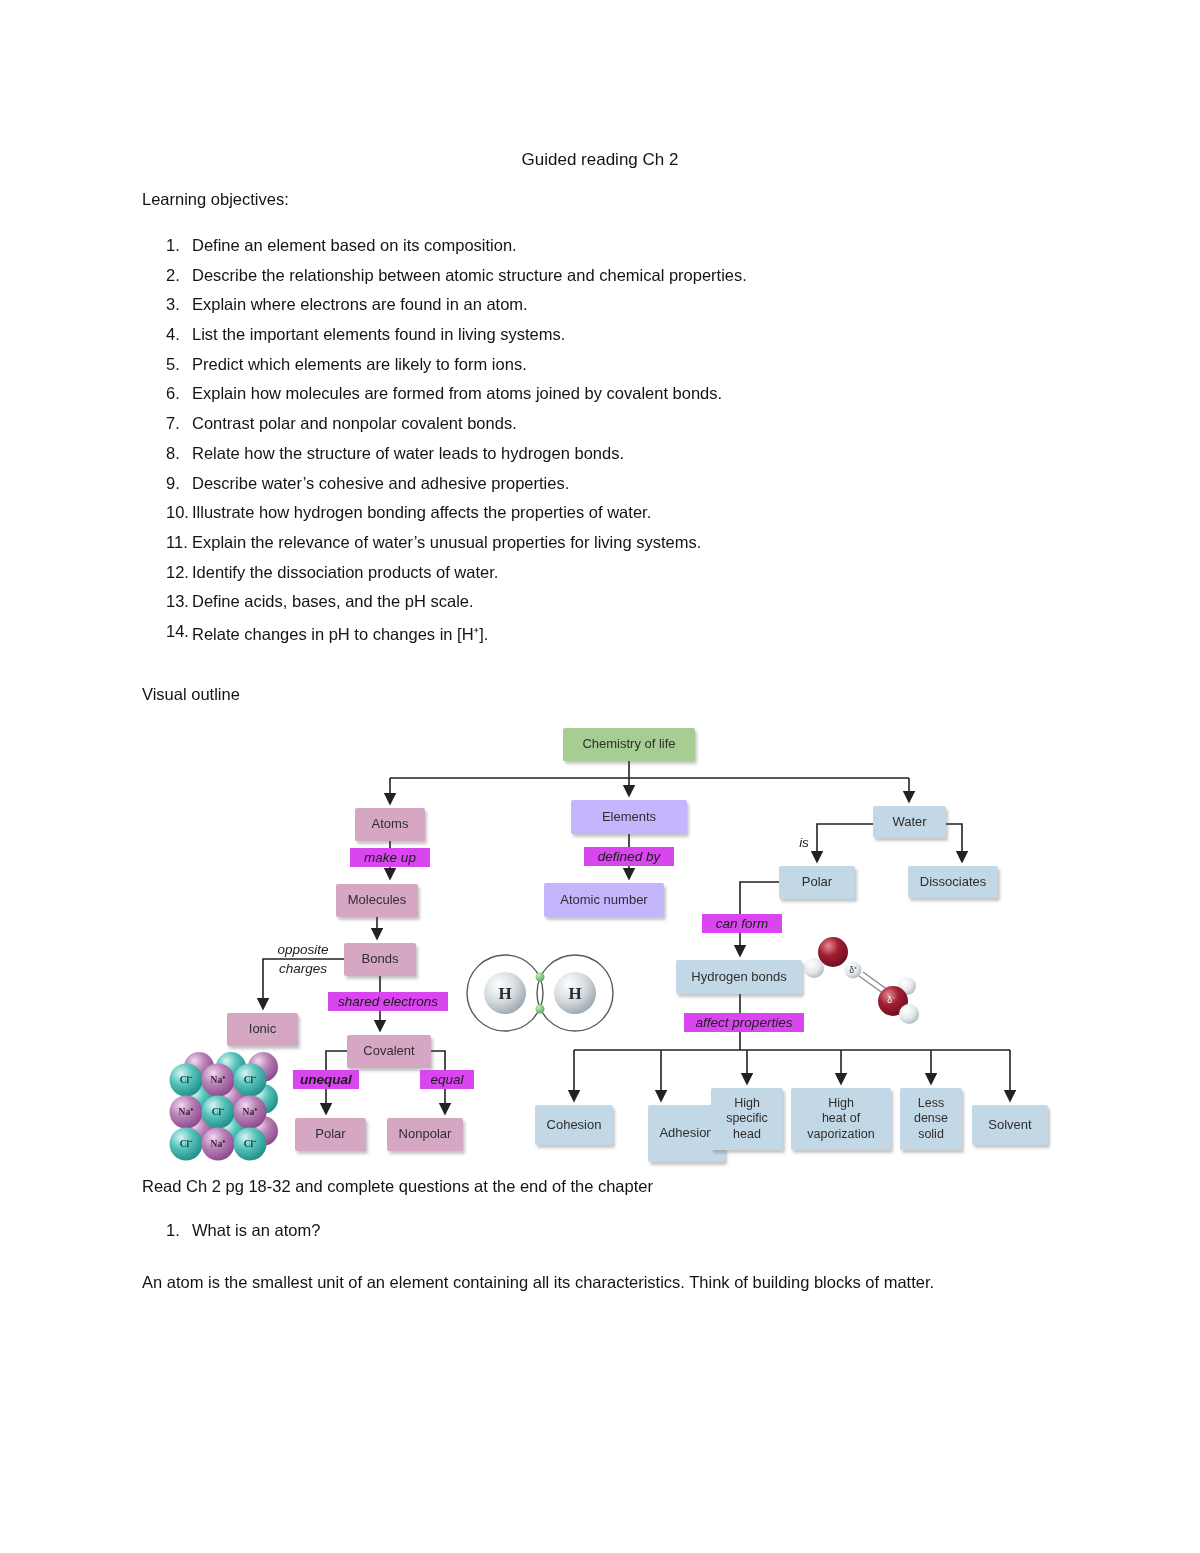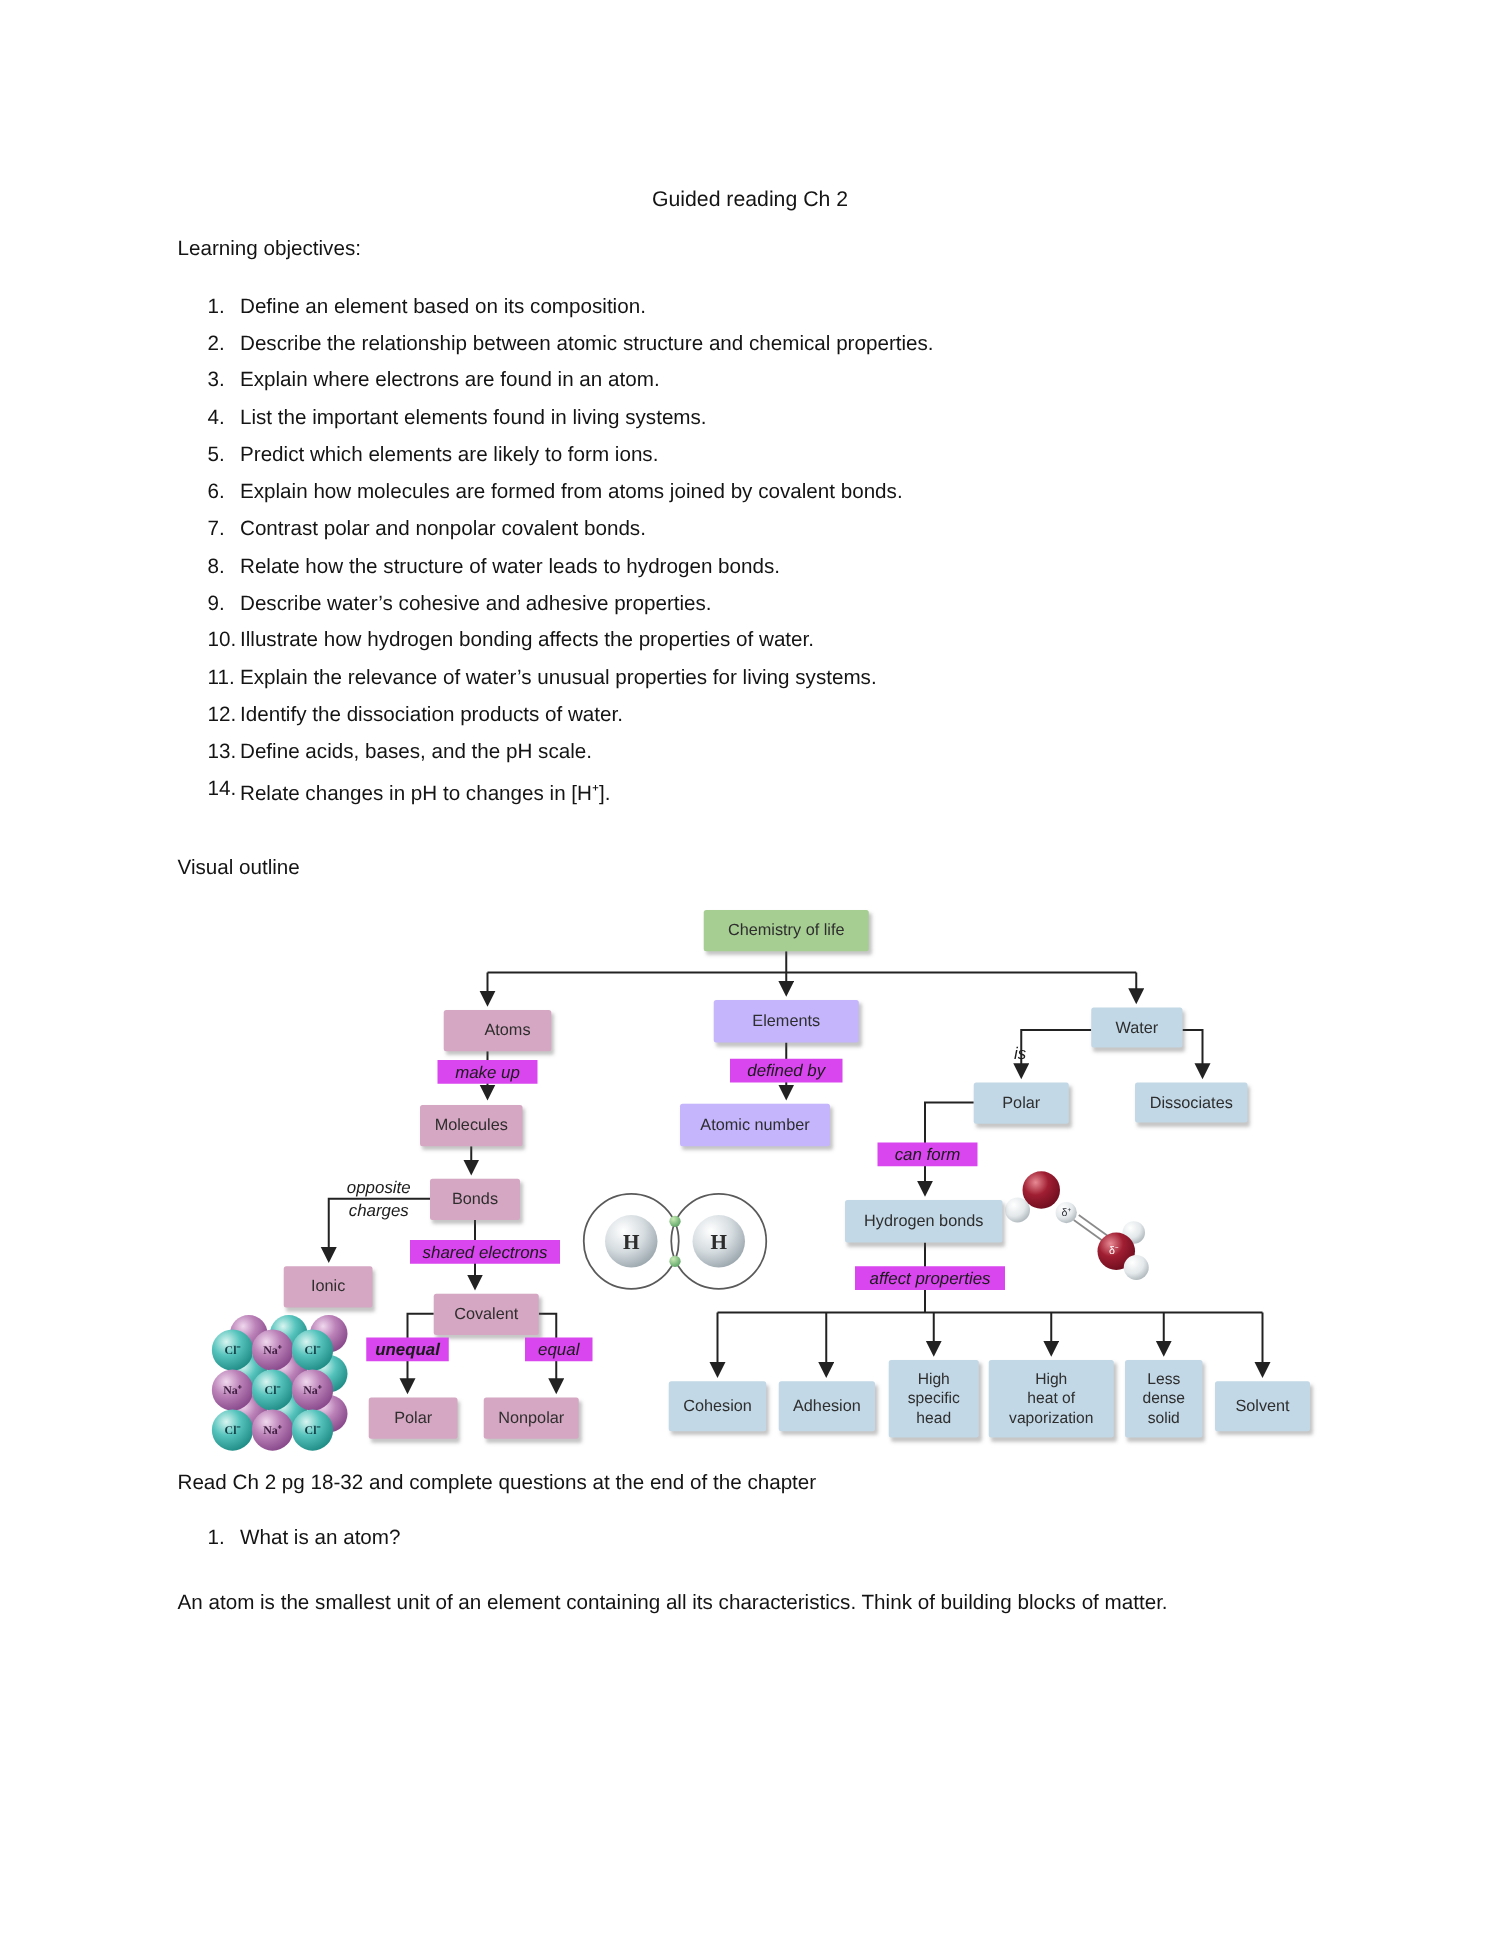--- a/index.html
+++ b/index.html
@@ -231,49 +231,49 @@
           <text x="186" y="427" fill="#123c44">Cl⁻</text>
           <circle cx="218" cy="424" r="16.5" fill="url(#purpG)"></circle>
           <text x="218" y="427" fill="#3b1b3e">Na⁺</text>
           <circle cx="250" cy="424" r="16.5" fill="url(#tealG)"></circle>
           <text x="250" y="427" fill="#123c44">Cl⁻</text>
         </g>
       </g>
     </svg>
 
     <div class="dbox c-green" style="left:563px;top:8px;width:132px;height:33px;">Chemistry of life</div>
-    <div class="dbox c-pink" style="left:355px;top:88px;width:70px;height:33px;padding-left:16px;">Atoms</div>
+    <div class="dbox c-pink" style="left:355px;top:88px;width:70px;height:33px;">Atoms</div>
     <div class="dbox c-tan" style="left:571px;top:80px;width:116px;height:34px;">Elements</div>
     <div class="dbox c-blue" style="left:873px;top:86px;width:73px;height:32px;">Water</div>
     <div class="dbox c-pink" style="left:336px;top:164px;width:82px;height:33px;">Molecules</div>
     <div class="dbox c-tan" style="left:544px;top:163px;width:120px;height:34px;">Atomic number</div>
     <div class="dbox c-blue" style="left:779px;top:146px;width:76px;height:33px;">Polar</div>
     <div class="dbox c-blue" style="left:908px;top:146px;width:90px;height:32px;">Dissociates</div>
     <div class="dbox c-pink" style="left:344px;top:223px;width:72px;height:33px;">Bonds</div>
     <div class="dbox c-blue" style="left:676px;top:240px;width:126px;height:34px;">Hydrogen bonds</div>
     <div class="dbox c-pink" style="left:227px;top:293px;width:71px;height:33px;">Ionic</div>
     <div class="dbox c-pink" style="left:347px;top:315px;width:84px;height:33px;">Covalent</div>
     <div class="dbox c-pink" style="left:295px;top:398px;width:71px;height:33px;">Polar</div>
     <div class="dbox c-pink" style="left:387px;top:398px;width:76px;height:33px;">Nonpolar</div>
     <div class="dbox c-blue" style="left:535px;top:385px;width:78px;height:40px;">Cohesion</div>
-    <div class="dbox c-blue" style="left:623px;top:385px;width:77px;height:40px;">Adhesion</div>
+    <div class="dbox c-blue" style="left:648px;top:385px;width:77px;height:57px;">Adhesion</div>
     <div class="dbox c-blue multiline" style="left:711px;top:368px;width:72px;height:62px;">High
 specific
 head</div>
     <div class="dbox c-blue multiline" style="left:791px;top:368px;width:100px;height:62px;">High
 heat of
 vaporization</div>
     <div class="dbox c-blue multiline" style="left:900px;top:368px;width:62px;height:62px;">Less
 dense
 solid</div>
     <div class="dbox c-blue" style="left:972px;top:385px;width:76px;height:40px;">Solvent</div>
 
     <div class="elabel bg" style="left:350px;top:128px;width:80px;">make up</div>
     <div class="elabel bg" style="left:584px;top:127px;width:90px;">defined by</div>
-    <div class="elabel" style="left:794px;top:113px;width:20px;margin-left:12px;">is</div>
+    <div class="elabel" style="left:794px;top:113px;width:20px;">is</div>
     <div class="elabel bg" style="left:702px;top:194px;width:80px;">can form</div>
     <div class="elabel" style="left:262px;top:220px;width:82px;">opposite
 charges</div>
     <div class="elabel bg" style="left:328px;top:272px;width:120px;">shared electrons</div>
     <div class="elabel bg" style="left:684px;top:293px;width:120px;">affect properties</div>
     <div class="elabel bg" style="left:293px;top:350px;width:66px;font-weight:bold;">unequal</div>
     <div class="elabel bg" style="left:420px;top:350px;width:54px;">equal</div>
   </div>
 
   <div class="para read-instruction">Read Ch 2 pg 18-32 and complete questions at the end of the chapter</div>

